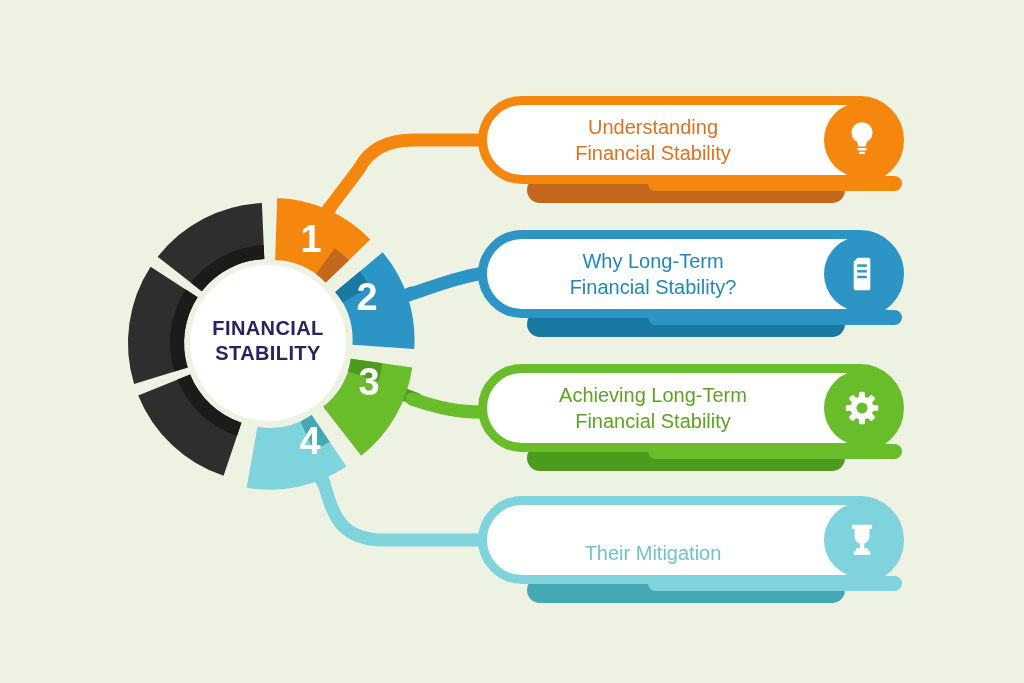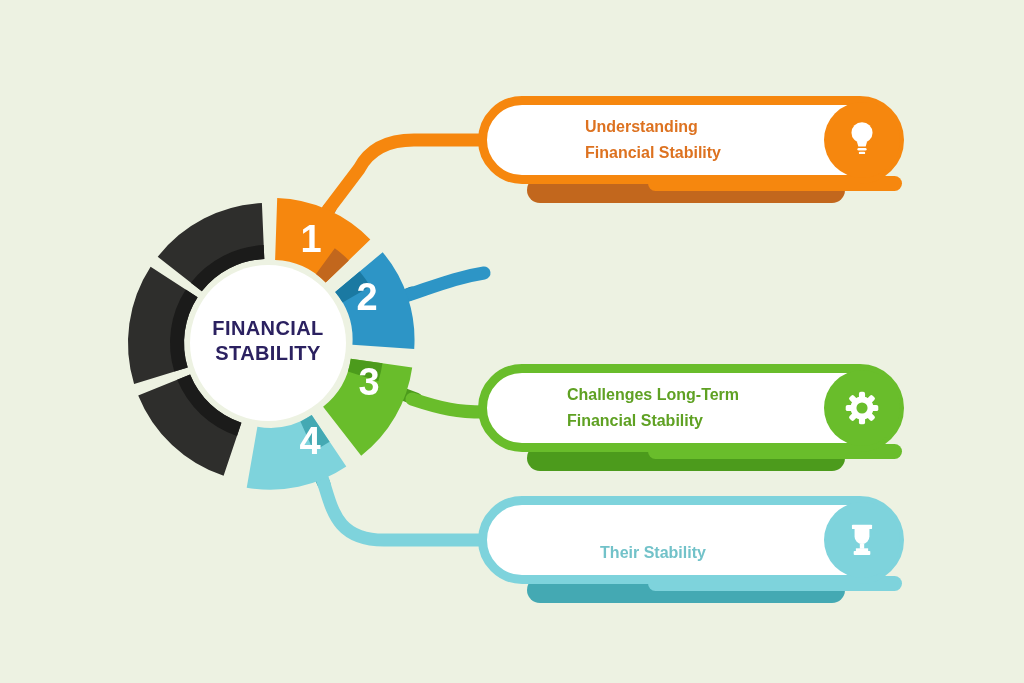--- a/index.html
+++ b/index.html
@@ -15,21 +15,21 @@
 
   .card{position:absolute;left:478px;width:426px;height:88px;z-index:2}
   .card-shadow{position:absolute;left:49px;right:59px;bottom:-19px;height:26px;border-radius:13px;background:var(--d)}
   .card-accent{position:absolute;left:170px;right:2px;bottom:-7px;height:15px;border-radius:8px;background:var(--c)}
   .card-body{
     position:absolute;left:0;top:0;right:0;bottom:0;background:#ffffff;
     border:9px solid var(--c);border-radius:44px;box-sizing:border-box;
     display:flex;align-items:center;justify-content:center;
     padding:0 92px 0 16px;
   }
-  .card-title{font-weight:bold;font-size:16px;line-height:26px;color:var(--t);text-align:left}
+  .card-title{font-weight:normal;font-size:20px;line-height:26px;color:var(--t);text-align:center}
   .icon-circle{
     position:absolute;right:4px;top:50%;transform:translateY(-50%);
     width:76px;height:76px;border-radius:50%;background:var(--c);
     display:flex;align-items:center;justify-content:center;
   }
   .icon-circle svg{display:block}
   .glyph{fill:#ffffff}
   .hole{fill:var(--c)}
 </style>
 </head>
@@ -99,27 +99,45 @@
     <div class="icon-circle">
       <svg width="44" height="44" viewBox="0 0 48 48">
         <circle class="glyph" cx="24" cy="16" r="11.5"></circle>
         <path class="glyph" d="M18.5 26 L29.5 26 L28 31 L20 31 Z"></path>
         <rect class="glyph" x="19" y="32.8" width="10" height="2.6" rx="1.3"></rect>
         <rect class="glyph" x="20.5" y="36.8" width="7" height="2.6" rx="1.3"></rect>
       </svg>
     </div>
   </div>
 
+  <div class="card" style="top: 230px; --c: #2d95c6; --d: #1a79a2; --t: #2088b6;">
+    <div class="card-shadow"></div>
+    <div class="card-accent"></div>
+    <div class="card-body">
+      <div class="card-title">
+        <span>Why Long-Term</span><br>
+        <span>Financial Stability?</span>
+      </div>
+    </div>
+    <div class="icon-circle">
+      <svg width="42" height="42" viewBox="0 0 48 48">
+        <path class="glyph" d="M19 5.5 H31.5 Q33.5 5.5 33.5 7.5 V40.5 Q33.5 42.5 31.5 42.5 H16.5 Q14.5 42.5 14.5 40.5 V10 Z"></path>
+        <rect class="hole" x="18.5" y="13" width="11" height="2.8"></rect>
+        <rect class="hole" x="18.5" y="19.5" width="11" height="2.8"></rect>
+        <rect class="hole" x="18.5" y="26" width="11" height="2.8"></rect>
+      </svg>
+    </div>
+  </div>
 
   <div class="card" style="top: 364px; --c: #69bd2b; --d: #4c9b1c; --t: #5fa123;">
     <div class="card-shadow"></div>
     <div class="card-accent"></div>
     <div class="card-body">
       <div class="card-title">
-        <span>Challenges Long-Term</span><br>
+        <span>Achieving Long-Term</span><br>
         <span>Financial Stability</span>
       </div>
     </div>
     <div class="icon-circle">
       <svg width="46" height="46" viewBox="0 0 48 48">
         <g class="glyph">
           <rect x="20.8" y="7" width="6.4" height="34" rx="2"></rect>
           <rect x="20.8" y="7" width="6.4" height="34" rx="2" transform="rotate(45 24 24)"></rect>
           <rect x="20.8" y="7" width="6.4" height="34" rx="2" transform="rotate(90 24 24)"></rect>
           <rect x="20.8" y="7" width="6.4" height="34" rx="2" transform="rotate(135 24 24)"></rect>
@@ -129,21 +147,21 @@
       </svg>
     </div>
   </div>
 
   <div class="card" style="top: 496px; --c: #7ed3dc; --d: #44a9b3; --t: #72c2c9;">
     <div class="card-shadow"></div>
     <div class="card-accent"></div>
     <div class="card-body">
       <div class="card-title">
         <br>
-        <span>Their Stability</span>
+        <span>Their Mitigation</span>
       </div>
     </div>
     <div class="icon-circle">
       <svg width="42" height="42" viewBox="0 0 48 48">
         <rect class="glyph" x="12.5" y="6.5" width="23" height="5" rx="1"></rect>
         <path class="glyph" d="M15.5 11.5 h17 v8.5 a8.5 8.5 0 0 1 -17 0 Z"></path>
         <rect class="glyph" x="21.5" y="28" width="5" height="6"></rect>
         <rect class="glyph" x="17" y="33.5" width="14" height="3.5"></rect>
         <rect class="glyph" x="14.5" y="36.5" width="19" height="4.5" rx="1"></rect>
       </svg>

